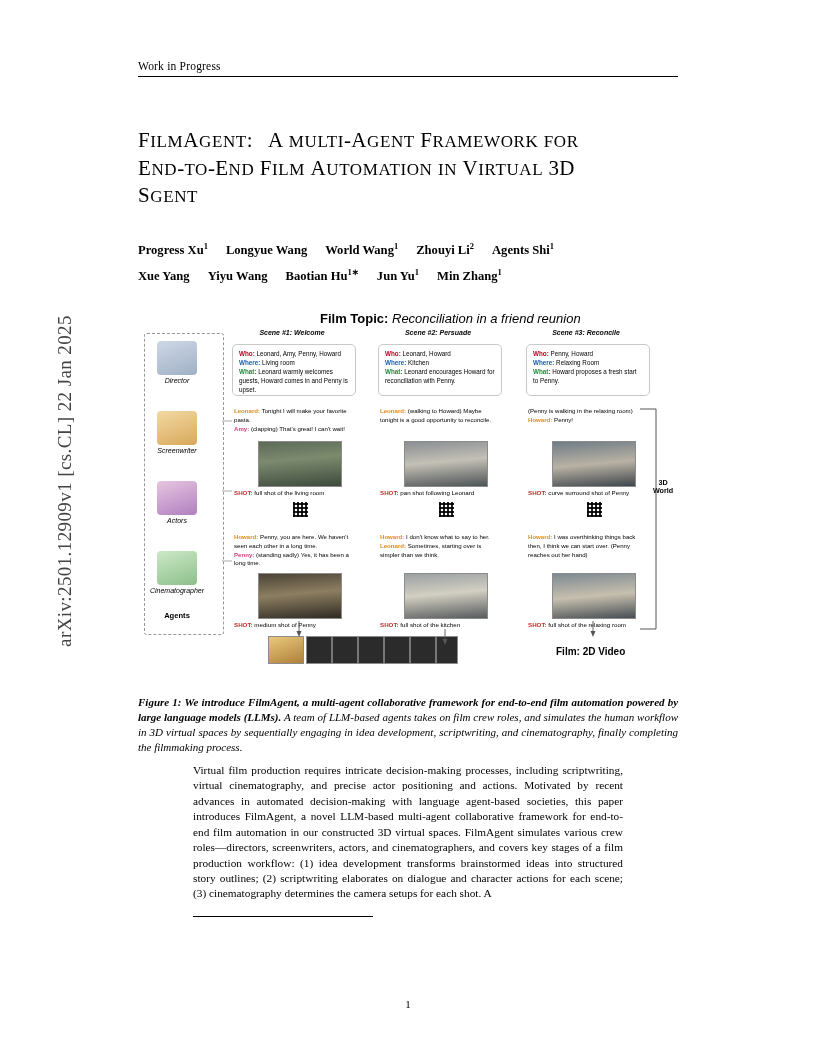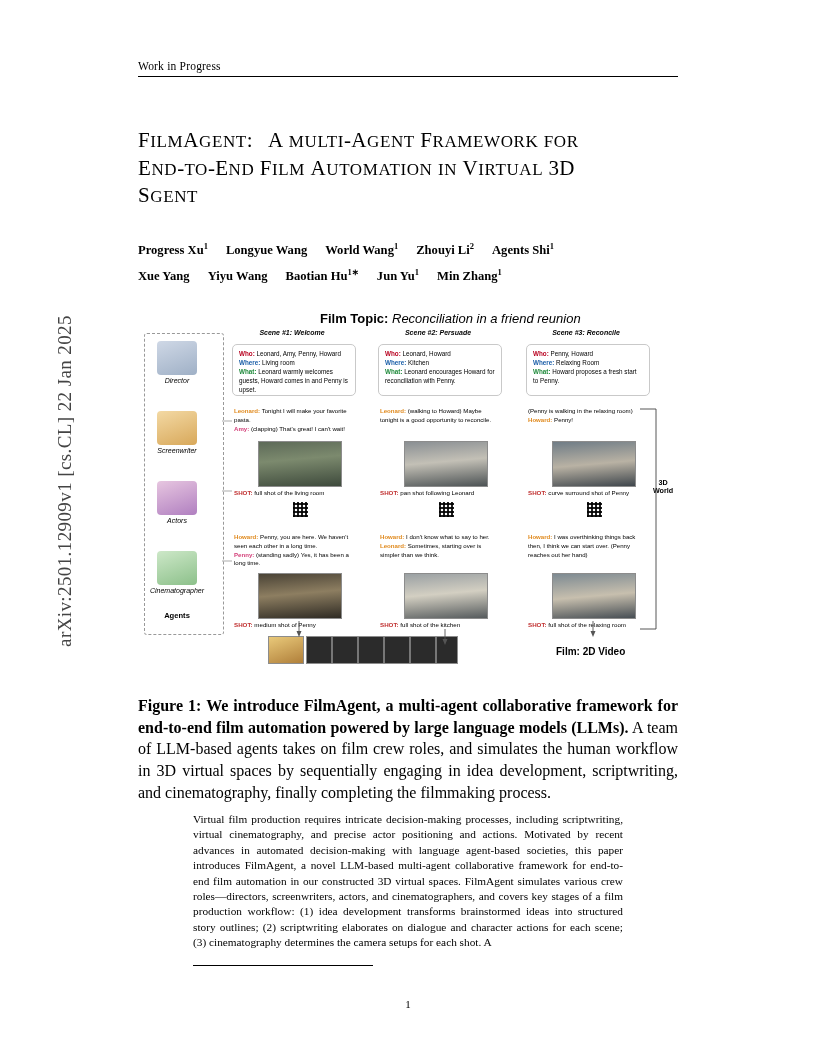--- a/index.html
+++ b/index.html
@@ -192,23 +192,24 @@
   }
   .film-label {
     position: absolute;
     left: 418px; top: 335px;
     font-size: 10px;
     font-weight: bold;
   }
 
   .caption {
     margin-top: 16px;
-    font-size: 16px;
+    font-size: 11px;
     line-height: 1.36;
     text-align: justify;
+    font-style: italic;
   }
   .caption b { font-weight: bold; }
 
   .abstract-head {
     margin-top: 16px;
     text-align: center;
     font-size: 13px;
     font-variant: small-caps;
     letter-spacing: 0.6px;
   }

